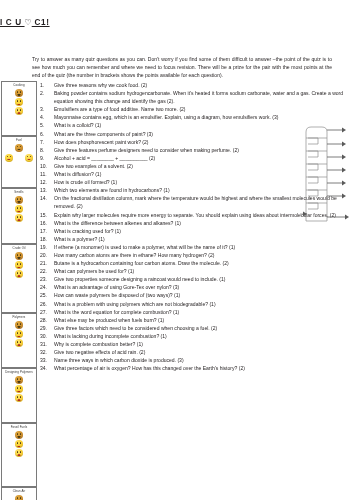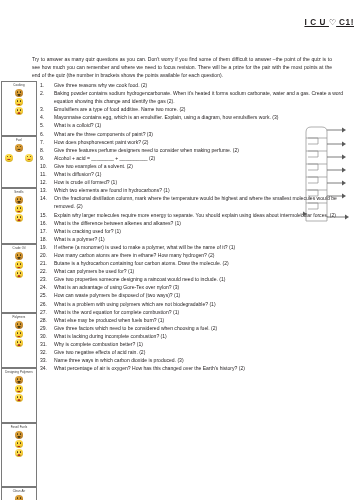--- a/index.html
+++ b/index.html
@@ -9,21 +9,21 @@
     background:#ffffff;
     font-family:"Liberation Sans",sans-serif;
     color:#231f20;
     overflow:hidden;
     position:relative;
   }
   .page{position:relative;width:354px;height:500px;box-sizing:border-box;padding:0;}
 
   
   .title{
-    text-align:right;
+    text-align:left;
     font-size:8.2px;
     font-weight:bold;
     letter-spacing:.6px;
     margin:18px 0 8px 0;
     padding:0;
   }
   .title .u{text-decoration:underline;}
   .heart{font-size:8px;font-weight:normal;letter-spacing:0;display:inline-block;
          transform:translateY(.3px);}
 

